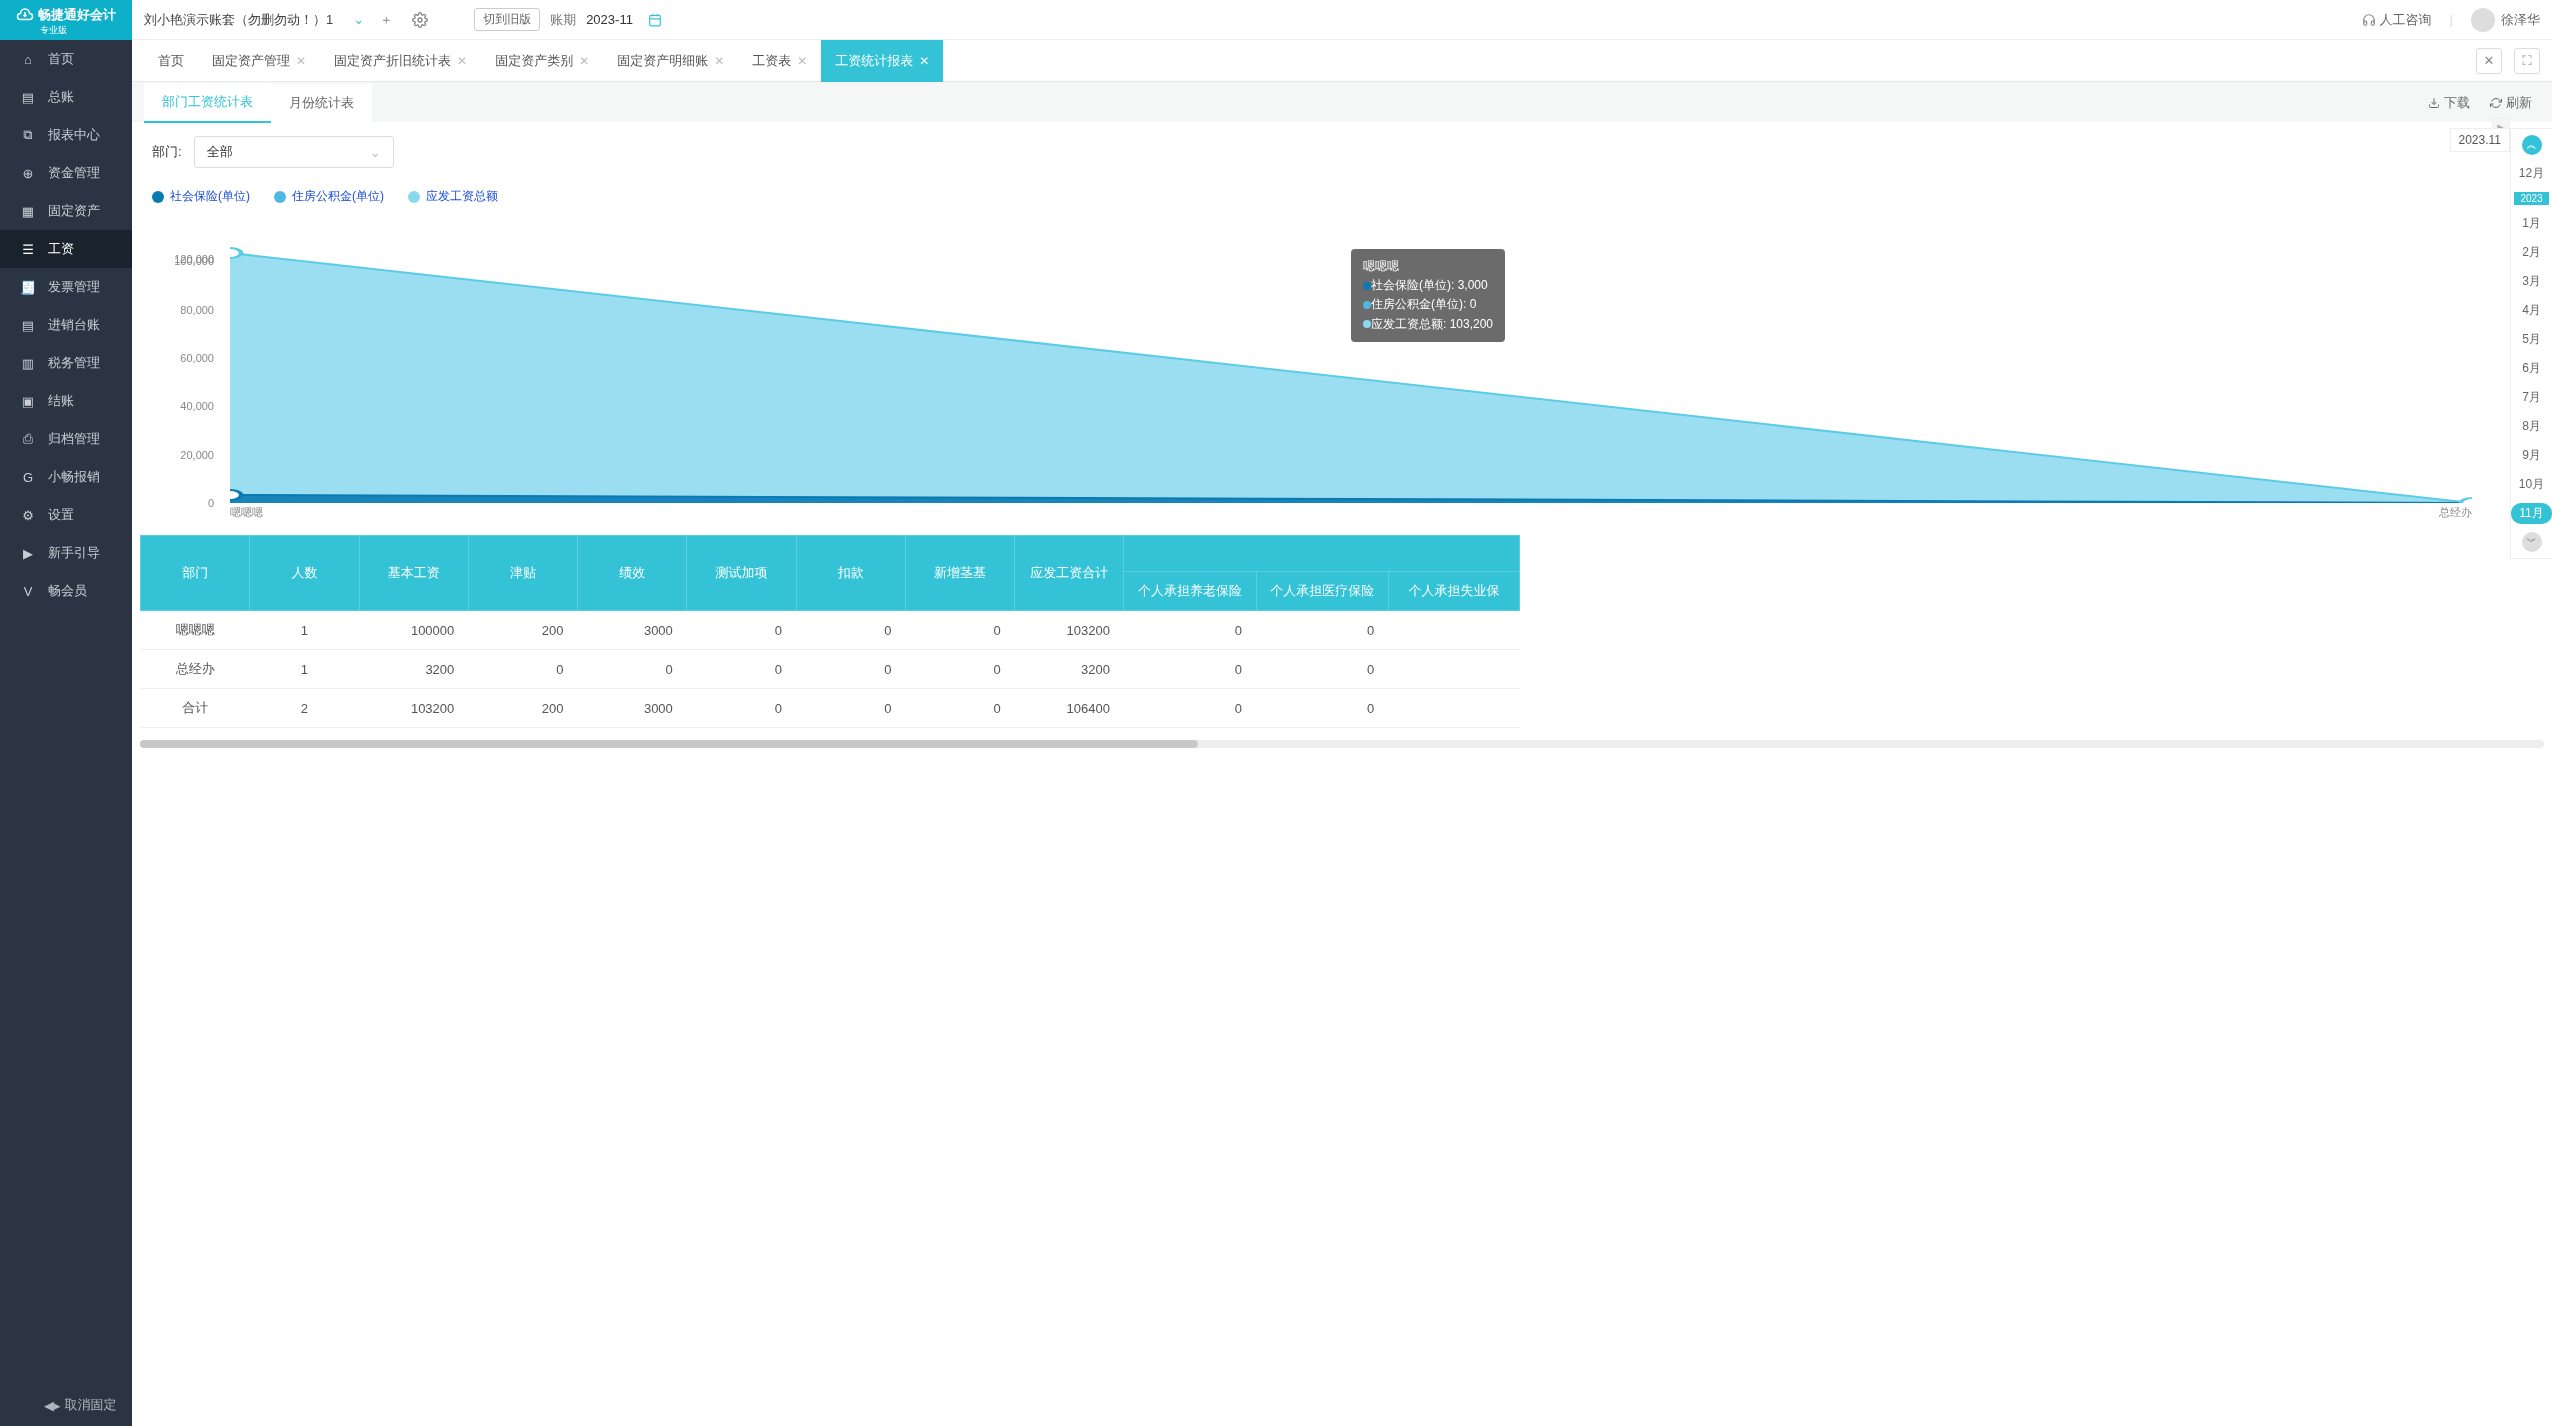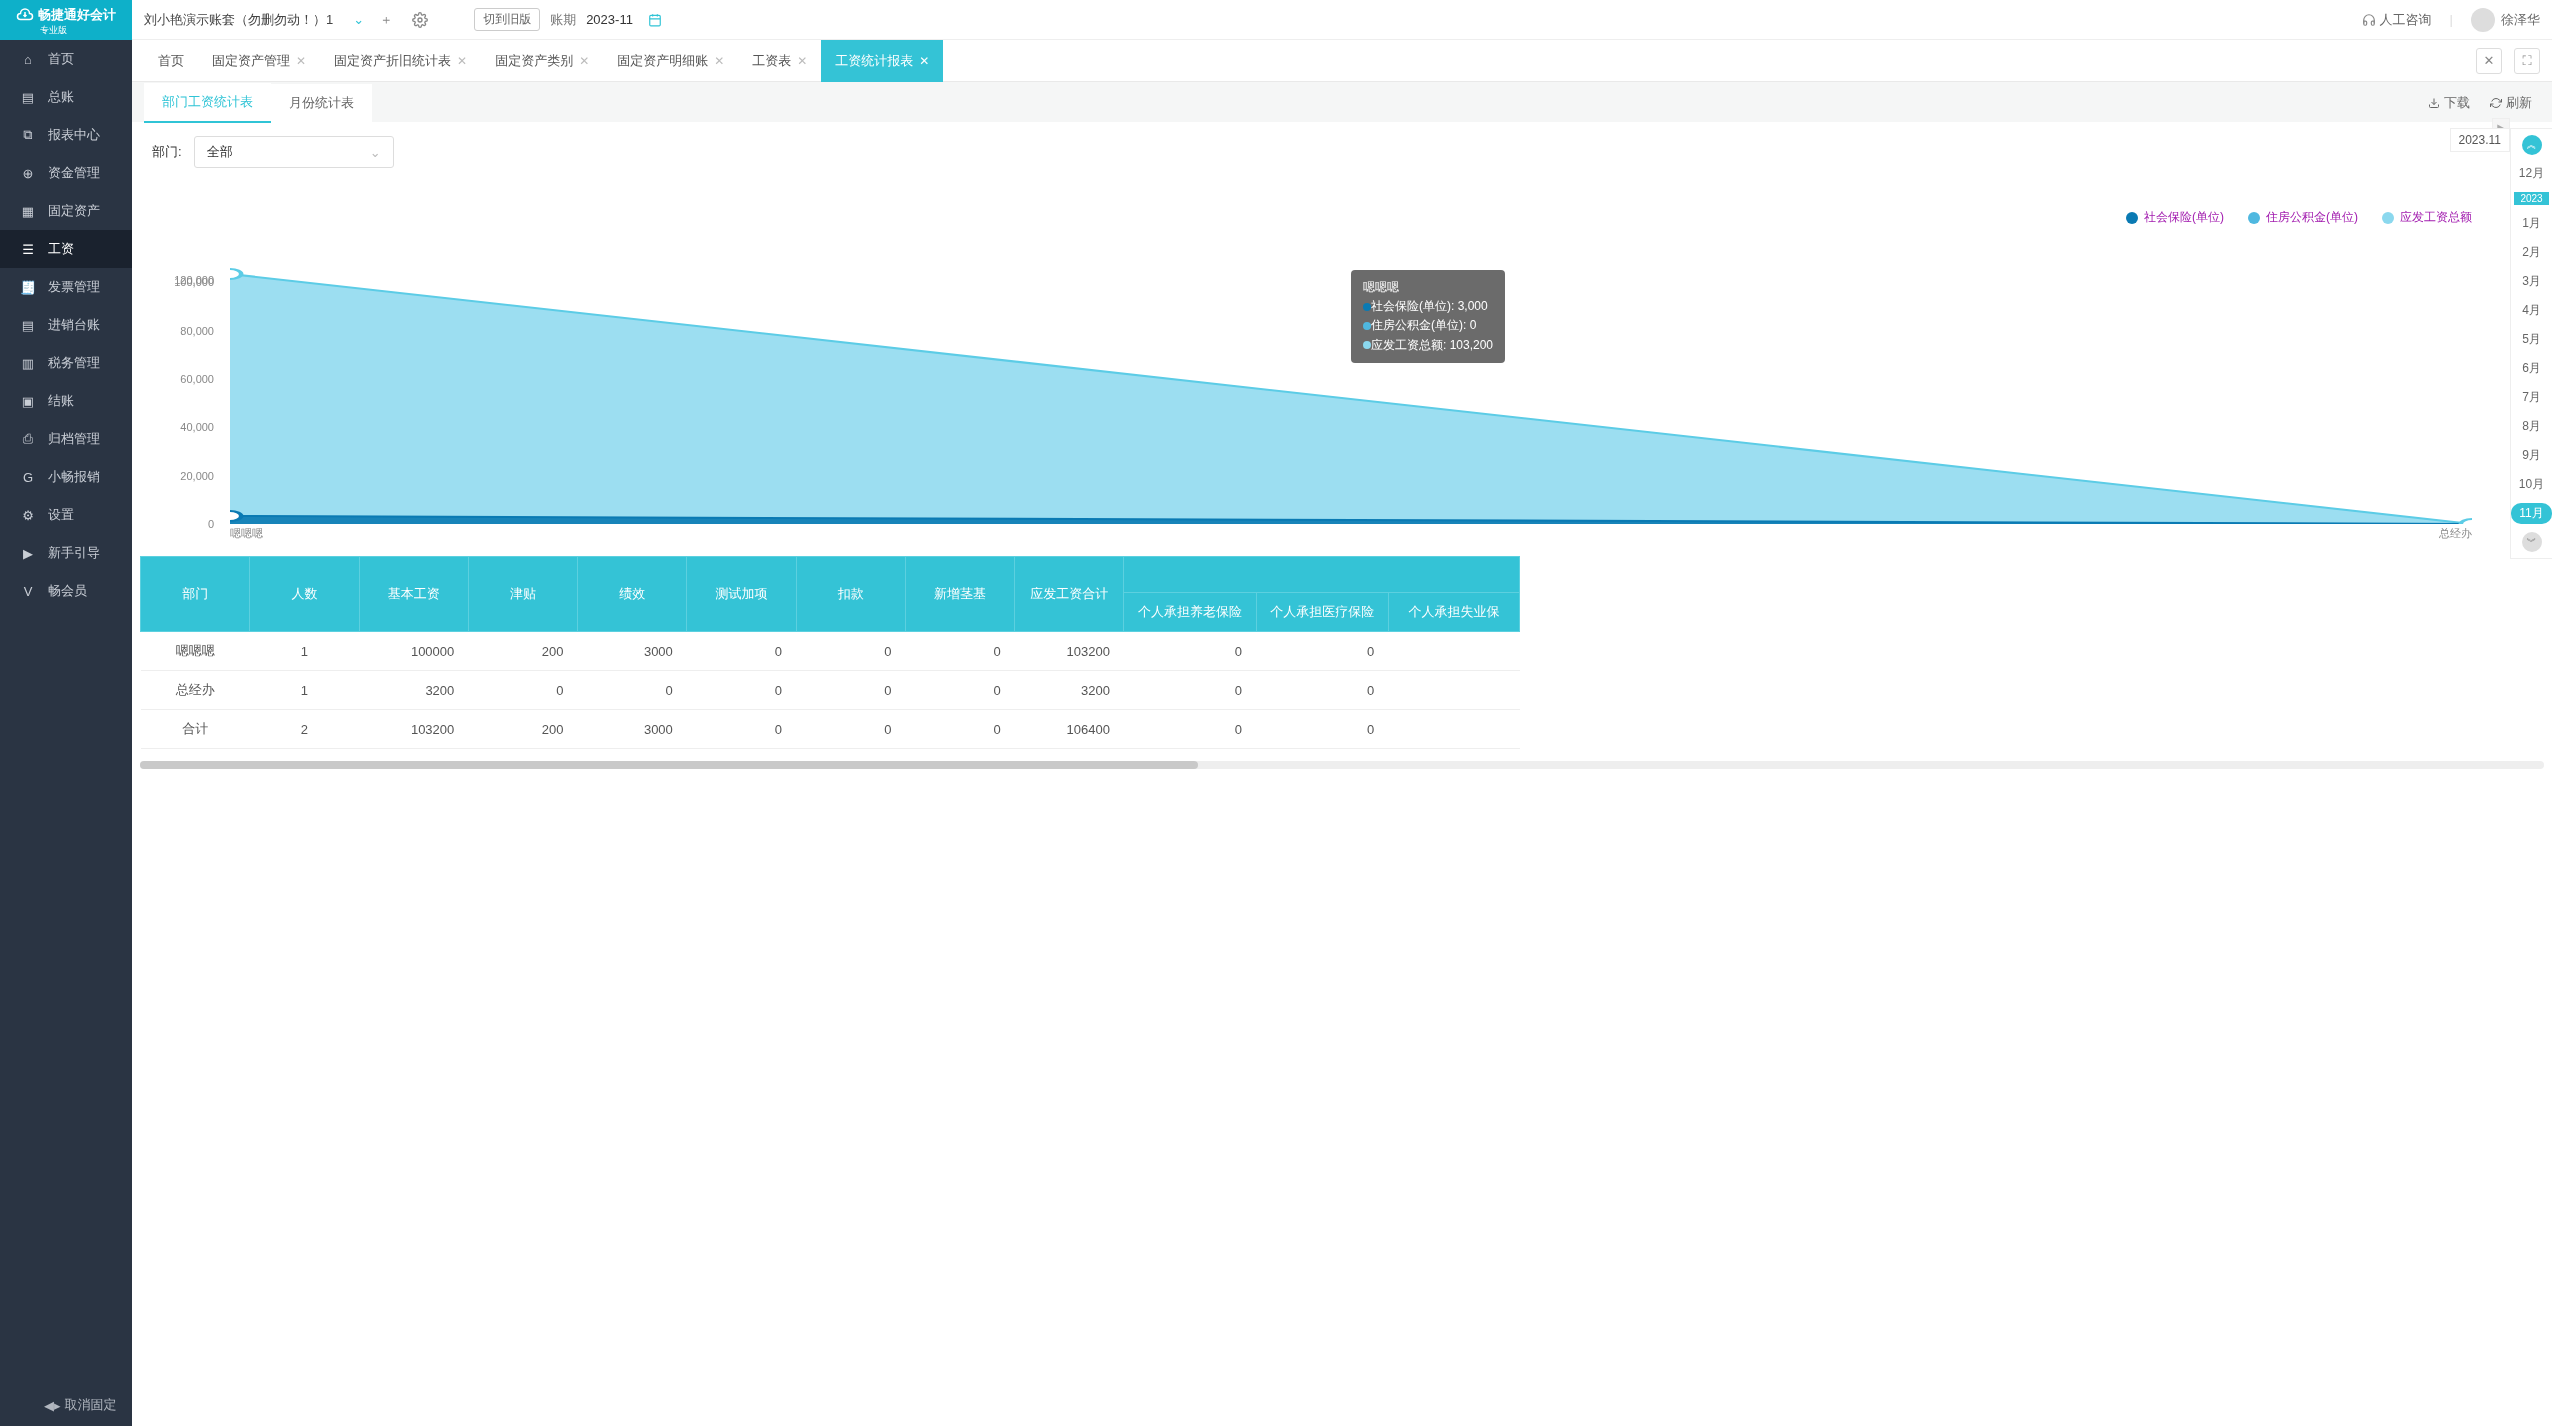--- a/index.html
+++ b/index.html
@@ -45,21 +45,21 @@
 .subtab.active { color: #30c4d6; border-bottom: 2px solid #30c4d6; margin-bottom: -1px; }
 .sub-actions { position: absolute; right: 20px; top: 12px; display: flex; gap: 20px; color: #666; font-size: 13px; }
 .sub-actions span { cursor: pointer; display: flex; align-items: center; gap: 4px; }
 
 
 .filter { padding: 14px 20px; display: flex; align-items: center; gap: 12px; font-size: 13px; }
 .select { border: 1px solid #ddd; padding: 6px 12px; min-width: 200px; display: flex; justify-content: space-between; align-items: center; border-radius: 3px; cursor: pointer; }
 
 
 .chart-area { padding: 0 20px; }
-.legend { display: flex; justify-content: flex-end; gap: 24px; padding: 6px 60px 8px 0; font-size: 12px; color: #a21caf; margin-top: 21px; }
+.legend { display: flex; justify-content: flex-start; gap: 24px; padding: 6px 60px 8px 0; font-size: 12px; color: #1d4ed8; }
 .legend-item { display: flex; align-items: center; gap: 6px; }
 .dot { width: 12px; height: 12px; border-radius: 50%; }
 .chart { position: relative; height: 310px; }
 .yaxis { position: absolute; left: 0; top: 0; height: 290px; width: 70px; }
 .ytick { position: absolute; right: 8px; font-size: 11px; color: #888; transform: translateY(-50%); }
 .plot { position: absolute; left: 78px; right: 60px; top: 0; height: 290px; }
 .plot svg { width: 100%; height: 100%; }
 .xlabels { position: absolute; left: 78px; right: 60px; top: 292px; display: flex; justify-content: space-between; font-size: 11px; color: #888; }
 .tooltip { position: absolute; background: #6b6b6b; color: #fff; border-radius: 4px; padding: 8px 12px; font-size: 12px; left: 50%; top: 36px; line-height: 1.6; }
 .tooltip .trow { display: flex; align-items: center; gap: 0; }

